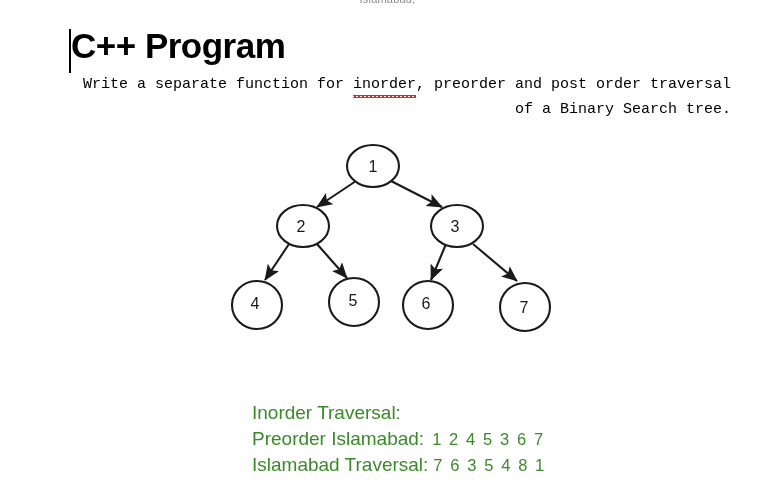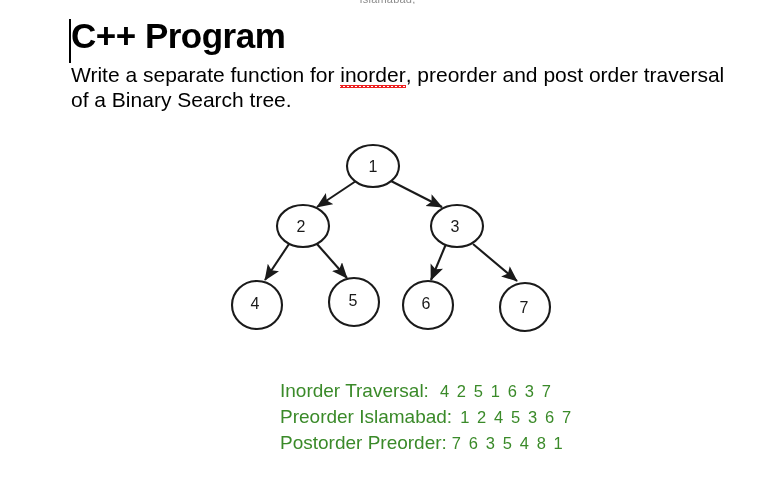--- a/index.html
+++ b/index.html
@@ -38,21 +38,21 @@
     white-space: nowrap;
     overflow: hidden;
     height: 10px;
     line-height: 11px;
   }
 
   
   .text-block {
     position: absolute;
     left: 71px;
-    top: 14px;
+    top: 24px;
     width: 660px;
   }
 
   .caret {
     position: absolute;
     left: -2px;
     top: 5px;
     width: 2px;
     height: 44px;
     background: #000000;
@@ -63,25 +63,26 @@
     font-weight: bold;
     font-size: 35px;
     line-height: 44px;
     margin: 0;
     letter-spacing: -0.5px;
     color: #000000;
     white-space: nowrap;
   }
 
   .doc-body {
-    font-family: Liberation Sans, sans-serif;
-    font-size: 21px;
+    font-family: Liberation Mono, monospace;
+    font-size: 15px;
     line-height: 25px;
     margin: 4px 0 0 0;
     color: #000000;
+    text-align: right;
   }
 
   .misspelled {
     position: relative;
     display: inline-block;
   }
   .misspelled::after {
     content: "";
     position: absolute;
     left: 0;
@@ -121,24 +122,23 @@
     stroke: #1a1a1a;
     stroke-width: 2.1;
     fill: none;
   }
   .arrow-head { fill: #1a1a1a; }
 
   
   .traversals {
     position: absolute;
     left: 252px;
-    top: 378px;
+    top: 400px;
     font-family: "Liberation Sans", "DejaVu Sans", sans-serif;
     color: #3a8a29;
-    margin-left: 28px;
   }
   .trav-row {
     display: flex;
     align-items: baseline;
     height: 26px;
     white-space: nowrap;
   }
   .trav-label {
     font-size: 19px;
     line-height: 26px;
@@ -212,25 +212,24 @@
             <ellipse cx="300" cy="173" rx="25" ry="24" class="node-ellipse"></ellipse>
             <text x="299" y="173" class="node-label">7</text>
           </g>
         </g>
     </svg>
   </div>
 
   <div class="traversals" id="traversals">
       <div class="trav-row inorder">
         <span class="trav-label">Inorder Traversal:</span>
-        <span class="trav-seq">4 2 5 1 6 3 7</span>
       </div>
       <div class="trav-row preorder">
         <span class="trav-label">Preorder Islamabad:</span>
         <span class="trav-seq">1 2 4 5 3 6 7</span>
       </div>
       <div class="trav-row postorder">
-        <span class="trav-label">Postorder Preorder:</span>
+        <span class="trav-label">Islamabad Traversal:</span>
         <span class="trav-seq">7 6 3 5 4 8 1</span>
       </div>
     </div>
 
 </div>
 
 </body></html>

